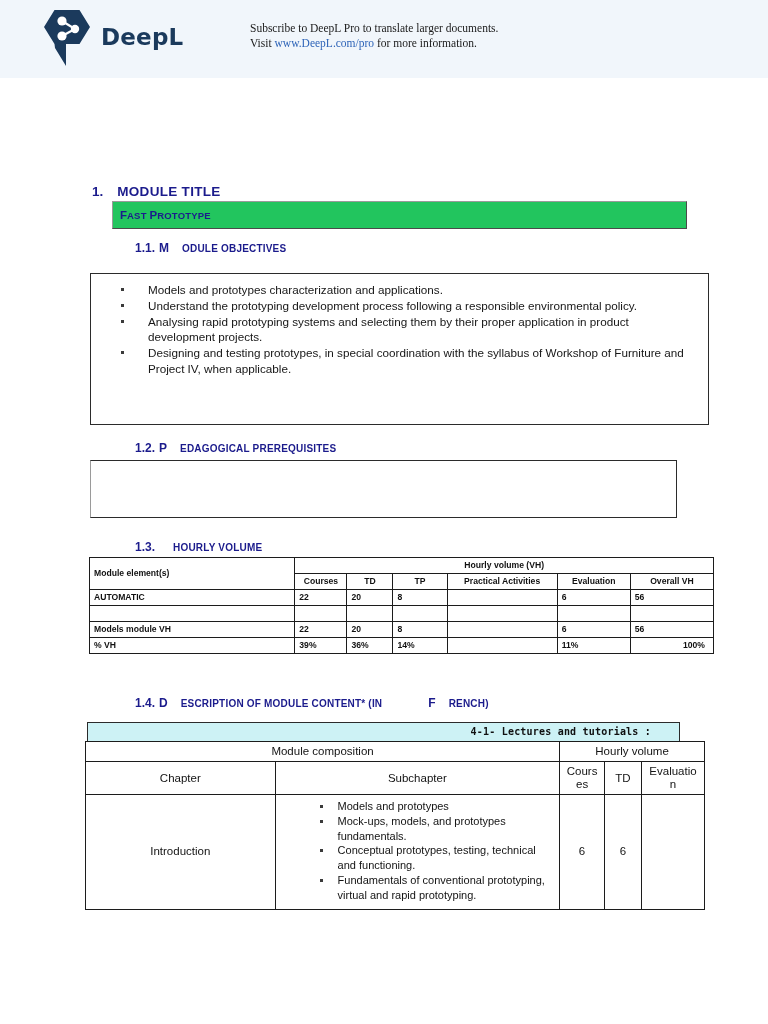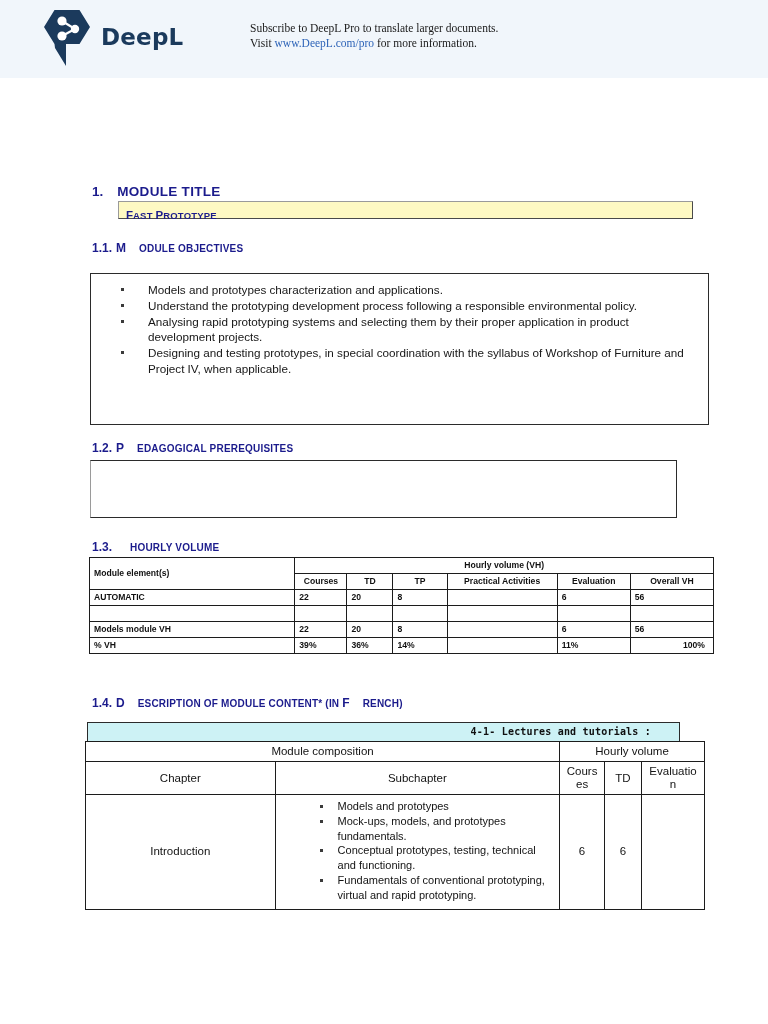--- a/index.html
+++ b/index.html
@@ -78,31 +78,31 @@
     margin-left: 14px;
   }
   .h2 {
     position: absolute;
     color: #1b1b8c;
     font-weight: bold;
     font-family: "Liberation Sans", sans-serif;
     font-size: 12px;
     white-space: nowrap;
   }
-  .h2 .cap1 { font-size: 12px; }
+  .h2 .cap1 { font-size: 12px; margin-left: 43px; }
   .h2 .smallcaps { font-size: 10px; letter-spacing: 0.2px; padding-left: 13px; }
 
   
   .title-box {
     position: absolute;
-    left: 118px;
+    left: 112px;
     top: 122px;
     width: 575px;
-    height: 18px;
-    background: #fef9c3;
+    height: 28px;
+    background: #22c55e;
     border-top: 1px solid #9a9a9a;
     border-left: 1px solid #9a9a9a;
     border-right: 1px solid #4a4a4a;
     border-bottom: 1px solid #4a4a4a;
   }
   .title-box-text {
     color: #1b1b8c;
     font-weight: bold;
     padding: 3px 0 0 7px;
     white-space: nowrap;

